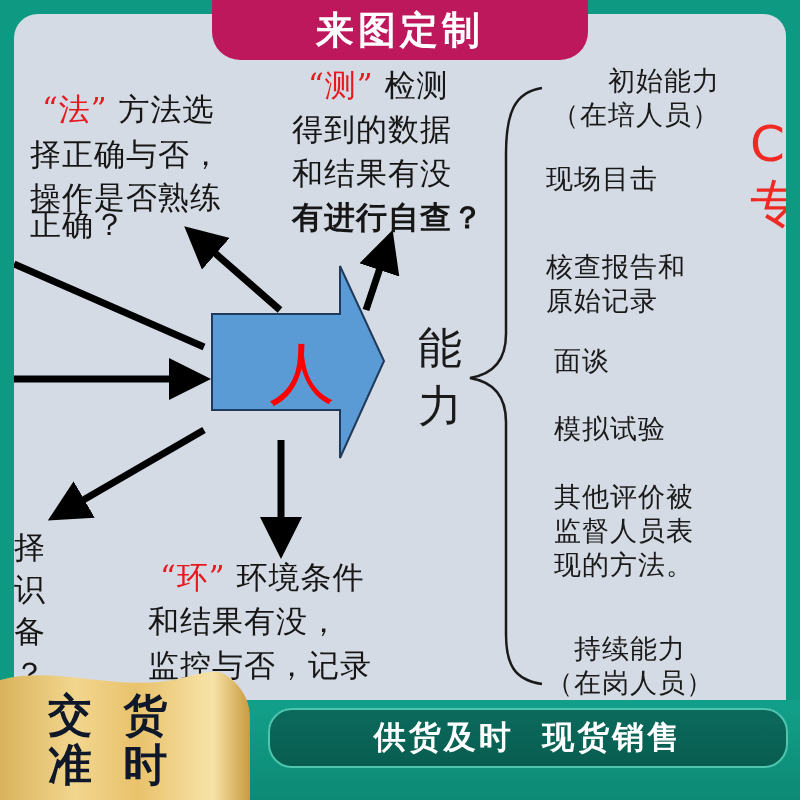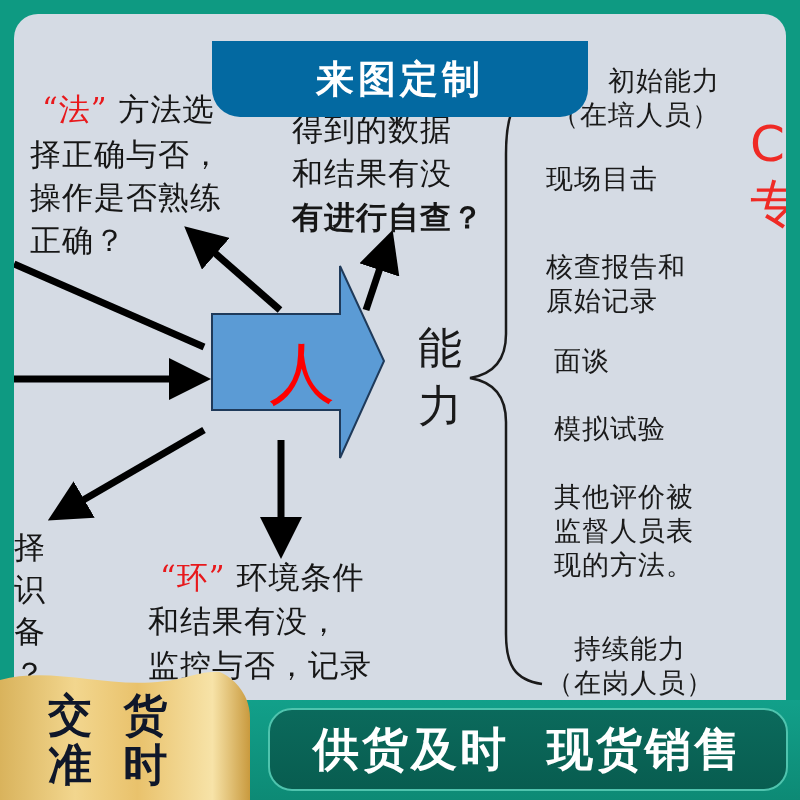--- a/index.html
+++ b/index.html
@@ -60,57 +60,56 @@
       color: #ef2a25;
       font-family: "DejaVu Sans", sans-serif;
       font-size: 50px;
       line-height: 60px;
       white-space: pre;
     }
     
     .top-tab {
       position: absolute;
       left: 212px; top: 0;
-      width: 376px; height: 76px;
-      background: #0369a1;
+      width: 376px; height: 60px;
+      background: #be185d;
       border-radius: 0 0 28px 28px;
       display: flex; align-items: center; justify-content: center;
       color: #ffffff;
       font-family: "DejaVu Sans", sans-serif;
       font-weight: bold;
       font-size: 38px;
       letter-spacing: 4px;
-      margin-top: 41px;
     }
     .top-tab::before, .top-tab::after {
       content: "";
       position: absolute;
       top: 0;
       width: 28px; height: 28px;
       background: transparent;
     }
     
     .bottom-bar {
       position: absolute;
       left: 0; top: 700px;
       width: 800px; height: 100px;
       background: linear-gradient(180deg, #12a08a 0%, #0d8a75 100%);
     }
     .bottom-pill {
       position: absolute;
       left: 268px; top: 708px;
-      width: 520px; height: 83px;
+      width: 520px; height: 60px;
       background: linear-gradient(180deg, #0b6a5c 0%, #085d50 100%);
       border: 2px solid #4fc4ae;
       border-radius: 24px;
       display: flex; align-items: center; justify-content: center;
       color: #ffffff;
       font-family: "DejaVu Sans", sans-serif;
       font-weight: bold;
-      font-size: 46px;
+      font-size: 32px;
       letter-spacing: 3px;
       white-space: pre;
     }
     .gold-banner {
       position: absolute;
       left: 0; top: 668px;
       width: 250px; height: 132px;
       background: linear-gradient(90deg, #d9b35c 0%, #f2d68e 30%, #e9c26c 55%, #f7e3a8 85%, #c99a3e 100%);
       border-radius: 0 50px 0 0;
       clip-path: path("M0 12 C 60 -4, 120 28, 190 8 C 215 0, 240 4, 250 12 L 250 132 L 0 132 Z");
@@ -162,21 +161,21 @@
   <div class="neng-li">能
 力</div>
 
   <div>
     <div class="txt" style="left:28px; top:76px;">
       <span class="red">“法”</span>
       <span>方法选</span>
     </div>
     <div class="txt" style="left:16px; top:121px;">择正确与否，</div>
     <div class="txt" style="left:16px; top:164px;">操作是否熟练</div>
-    <div class="txt" style="left:16px; top:207px;">正确？</div>
+    <div class="txt" style="left:16px; top:191px;">正确？</div>
   </div>
 
   <div>
     <div class="txt" style="left:294px; top:52px;">
       <span class="red">“测”</span>
       <span>检测</span>
     </div>
     <div class="txt" style="left:278px; top:96px;">得到的数据</div>
     <div class="txt" style="left:278px; top:140px;">和结果有没</div>
     <div class="txt" style="left:278px; top:184px;font-weight:bold;">有进行自查？</div>

